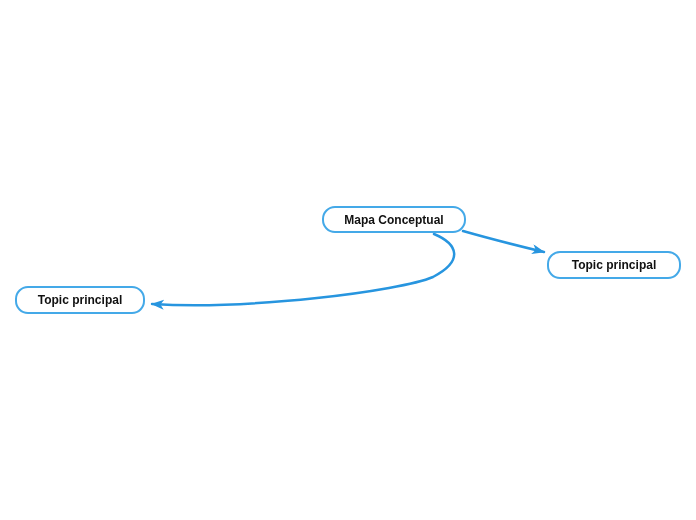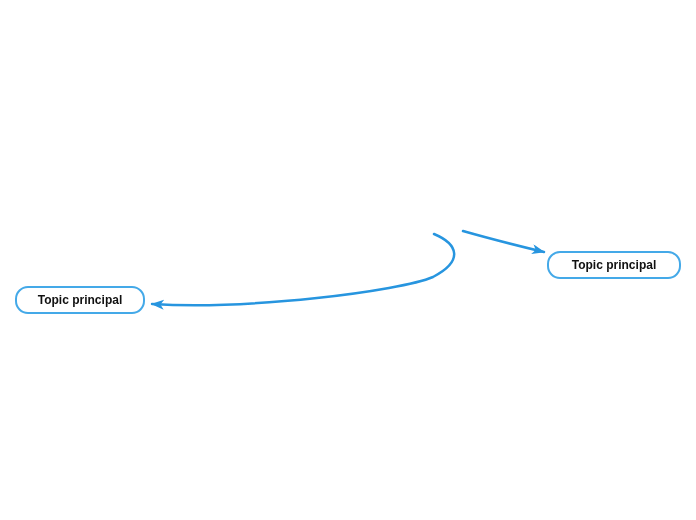--- a/index.html
+++ b/index.html
@@ -55,20 +55,23 @@
   <svg class="connector-layer" width="696" height="520" viewBox="0 0 696 520" xmlns="http://www.w3.org/2000/svg">
     <defs>
       <marker id="arrow" markerUnits="userSpaceOnUse" markerWidth="14" markerHeight="12" refX="12" refY="5" orient="auto">
         <path class="arrowhead" d="M 0 0 L 13 5 L 0 10 L 3.5 5 Z"></path>
       </marker>
     </defs>
     <path class="connector" marker-end="url(#arrow)" d="M 463 231 C 491 239, 519 246, 544 252"></path>
     <path class="connector" marker-end="url(#arrow)" d="M 434 234 C 458 244, 464 261, 433 277 C 400 291, 250 310, 152 304"></path>
   </svg>
 
+  <div class="node node-root">
+    <span>Mapa Conceptual</span>
+  </div>
 
   <div class="node node-right">
     <span>Topic principal</span>
   </div>
 
   <div class="node node-left">
     <span>Topic principal</span>
   </div>
 
 </div>

